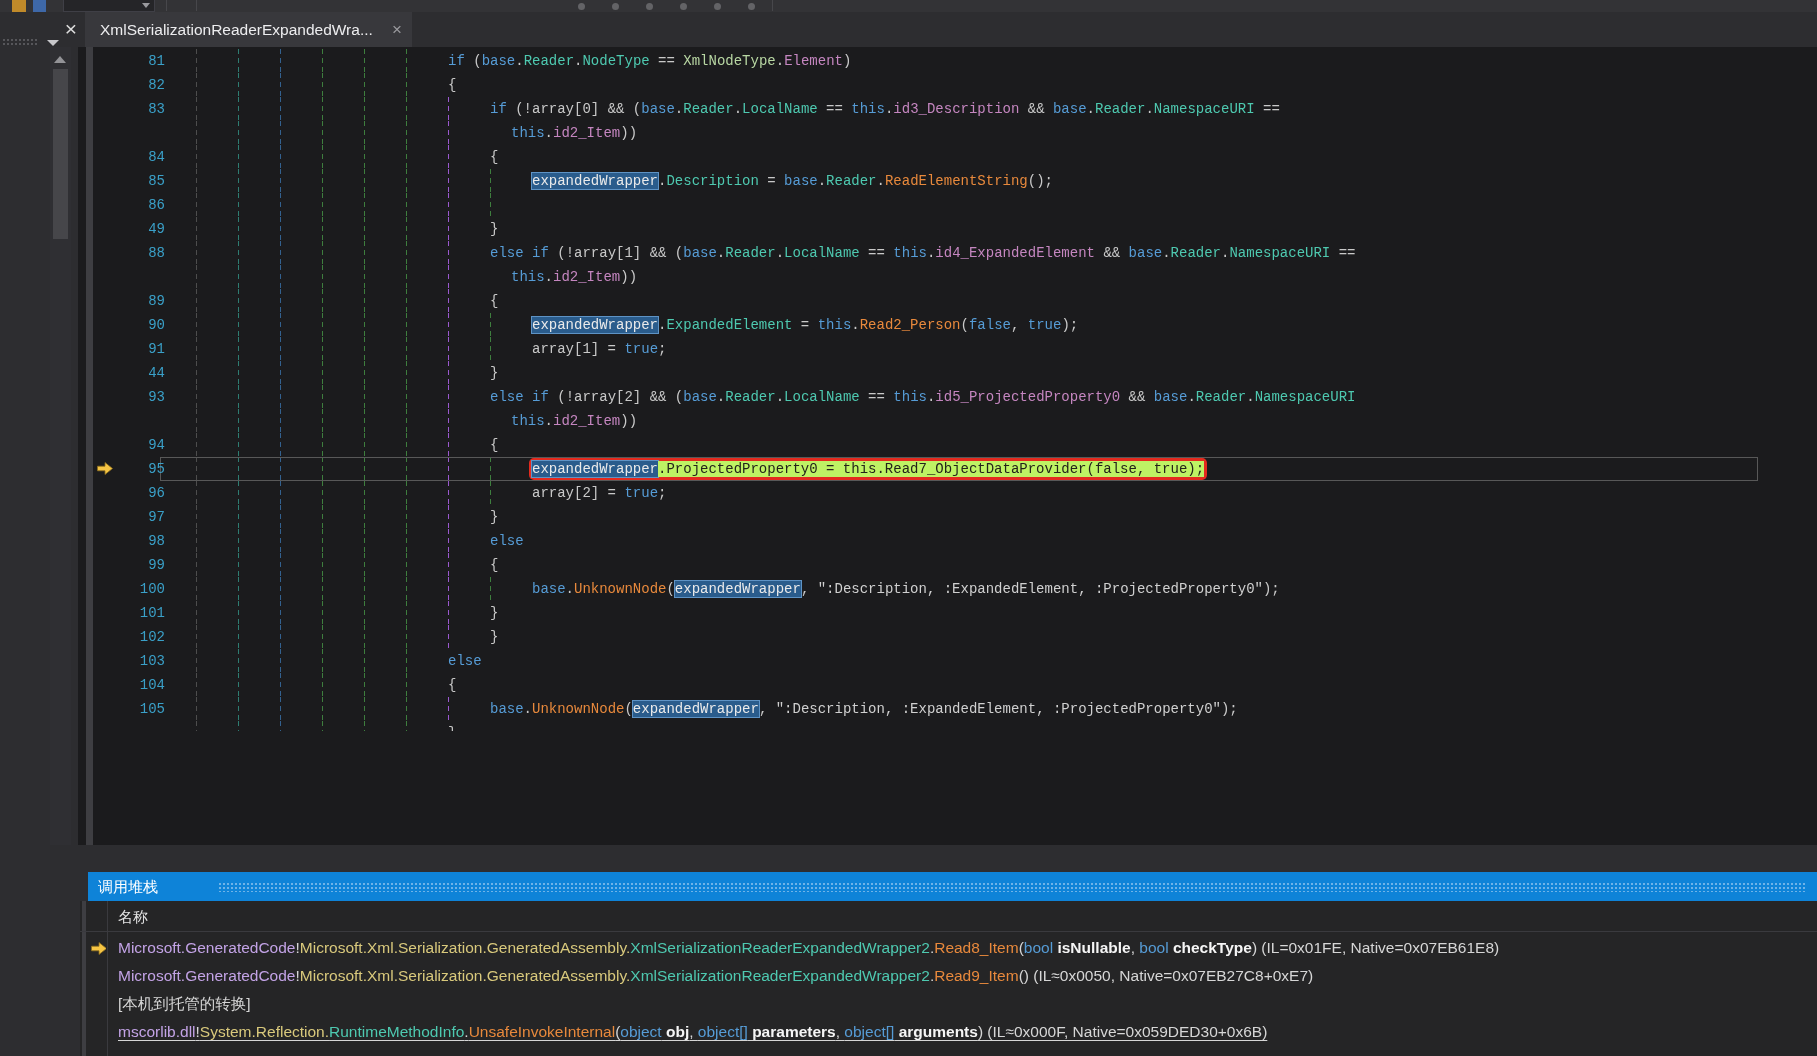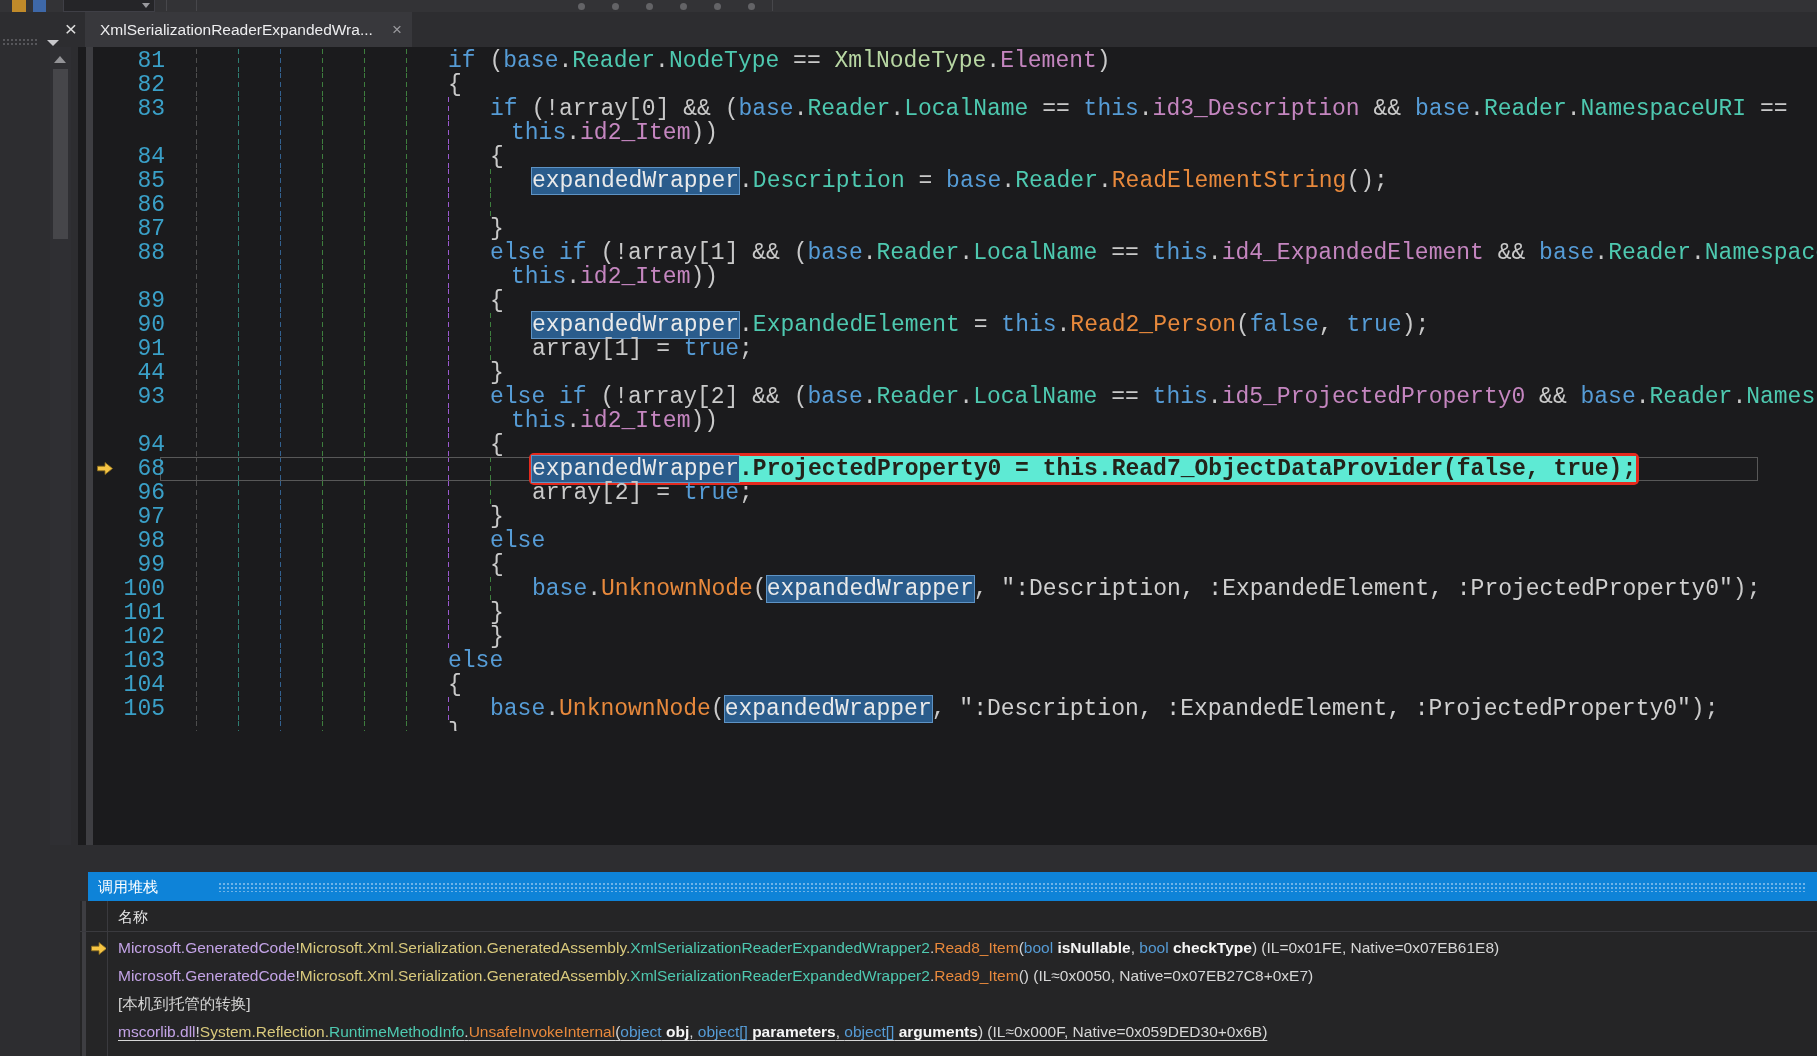--- a/index.html
+++ b/index.html
@@ -28,39 +28,39 @@
 
   
   #editor{position:absolute;left:0;top:47px;width:1817px;height:798px;background:#1B1B1D;}
   #left-chrome{position:absolute;left:0;top:0;width:78px;height:798px;background:#2D2D30;}
   #vscroll{position:absolute;left:50px;top:0;width:21px;height:798px;background:#2F2F33;}
   #vscroll .up{position:absolute;left:4px;top:9px;width:0;height:0;
      border-left:6px solid transparent;border-right:6px solid transparent;border-bottom:7px solid #939397;}
   #vscroll .thumb{position:absolute;left:3px;top:22px;width:15px;height:170px;background:#46464A;}
   #margin-band{position:absolute;left:86px;top:0;width:7px;height:798px;background:#3E3E42;}
   #code-rows{position:absolute;left:0;top:2px;width:1817px;height:682px;overflow:hidden;}
-  .crow{position:relative;width:1758px;height:24px;font-family:"Liberation Mono", monospace;font-size:23px;line-height:24px;}
+  .crow{position:relative;width:1758px;height:24px;font-family:"Liberation Mono", monospace;font-size:14px;line-height:24px;}
   .gd{position:absolute;top:0;bottom:0;width:1px;
       background-image:repeating-linear-gradient(180deg, currentColor 0 5px, transparent 5px 9px);}
   .gd0{color:#4D4D4D;}.gd1{color:#2E7D72;}.gd2{color:#33618F;}
   .gd3{color:#3E7E3E;}.gd4{color:#3E7E3E;}.gd5{color:#3E7E3E;}
   .gd6{color:#9B59D0;}.gd7{color:#3E7E3E;}
   .ln{position:absolute;left:95px;width:70px;text-align:right;color:#3AA0C8;}
   .codetxt{position:absolute;left:196px;white-space:pre;color:#C9C9C9;}
   .sg-k{color:#569CD6;}          
   .sg-p{color:#C9C9C9;}          
   .sg-m{color:#4EC9B0;}          
   .sg-t{color:#B8D7A3;}          
   .sg-e{color:#C586C0;}          
   .sg-f{color:#E8893C;}          
   .sg-s{color:#D0D0D0;}          
   .sg-r{color:#EAEAEA;background:#2A5C8C;box-shadow:0 0 0 1px #5E93C5;} 
   .curline{position:absolute;left:160px;right:0;top:0;bottom:0;border:1px solid #585858;}
   .stmt{position:relative;box-shadow:0 0 0 3px #E42A1E;border-radius:2px;}
-  .curbg{background:#5eead4;color:#23231A;font-weight:bold;}
+  .curbg{background:#bef264;color:#23231A;}
   .cur-arrow{position:absolute;left:96px;top:4px;}
 
   
   #hstrip{position:absolute;left:0;top:845px;width:1817px;height:21px;background:#2D2D30;border-top:1px solid #3F3F46;}
   #zoom-box{position:absolute;left:88px;top:2px;width:58px;height:17px;border:1px solid #434346;color:#E2E2E2;
             font-size:12.5px;line-height:17px;padding-left:6px;background:#2D2D30;}
   #zoom-caret-btn{position:absolute;left:150px;top:2px;width:17px;height:17px;border:1px solid #434346;background:#333337;}
   #zoom-caret-btn .car{position:absolute;left:4px;top:7px;width:0;height:0;border-left:4px solid transparent;border-right:4px solid transparent;border-top:5px solid #BFBFC3;}
   #hscroll-left{position:absolute;left:174px;top:6px;width:0;height:0;
      border-top:5px solid transparent;border-bottom:5px solid transparent;border-right:7px solid #8A8A8E;}
@@ -204,21 +204,21 @@
           <span class="ln">86</span>
         </div>
         <div class="crow">
           <i class="gd gd0" style="left: 196px;"></i>
           <i class="gd gd1" style="left: 238px;"></i>
           <i class="gd gd2" style="left: 280px;"></i>
           <i class="gd gd3" style="left: 322px;"></i>
           <i class="gd gd4" style="left: 364px;"></i>
           <i class="gd gd5" style="left: 406px;"></i>
           <i class="gd gd6" style="left: 448px;"></i>
-          <span class="ln">87</span>
+          <span class="ln">49</span>
           <span class="codetxt" style="padding-left: 294px;"><span class="sg-p">}</span></span>
         </div>
         <div class="crow">
           <i class="gd gd0" style="left: 196px;"></i>
           <i class="gd gd1" style="left: 238px;"></i>
           <i class="gd gd2" style="left: 280px;"></i>
           <i class="gd gd3" style="left: 322px;"></i>
           <i class="gd gd4" style="left: 364px;"></i>
           <i class="gd gd5" style="left: 406px;"></i>
           <i class="gd gd6" style="left: 448px;"></i>
@@ -319,21 +319,21 @@
           <i class="gd gd2" style="left: 280px;"></i>
           <i class="gd gd3" style="left: 322px;"></i>
           <i class="gd gd4" style="left: 364px;"></i>
           <i class="gd gd5" style="left: 406px;"></i>
           <i class="gd gd6" style="left: 448px;"></i>
           <i class="gd gd7" style="left: 490px;"></i>
           <i class="curline"></i>
           <svg width="18" height="15" class="cur-arrow">
             <path d="M1.5 5.2 h7.5 v-3.7 l7.5 6 -7.5 6 v-3.7 h-7.5 z" fill="#F6C544" stroke="#8C6D1F" stroke-width="0.8"></path>
           </svg>
-          <span class="ln">68</span>
+          <span class="ln">95</span>
           <span class="codetxt" style="padding-left: 336px;"><span class="stmt"><span class="sg-r">expandedWrapper</span><span class="curbg">.ProjectedProperty0 = this.Read7_ObjectDataProvider(false, true);</span></span></span>
         </div>
         <div class="crow">
           <i class="gd gd0" style="left: 196px;"></i>
           <i class="gd gd1" style="left: 238px;"></i>
           <i class="gd gd2" style="left: 280px;"></i>
           <i class="gd gd3" style="left: 322px;"></i>
           <i class="gd gd4" style="left: 364px;"></i>
           <i class="gd gd5" style="left: 406px;"></i>
           <i class="gd gd6" style="left: 448px;"></i>

